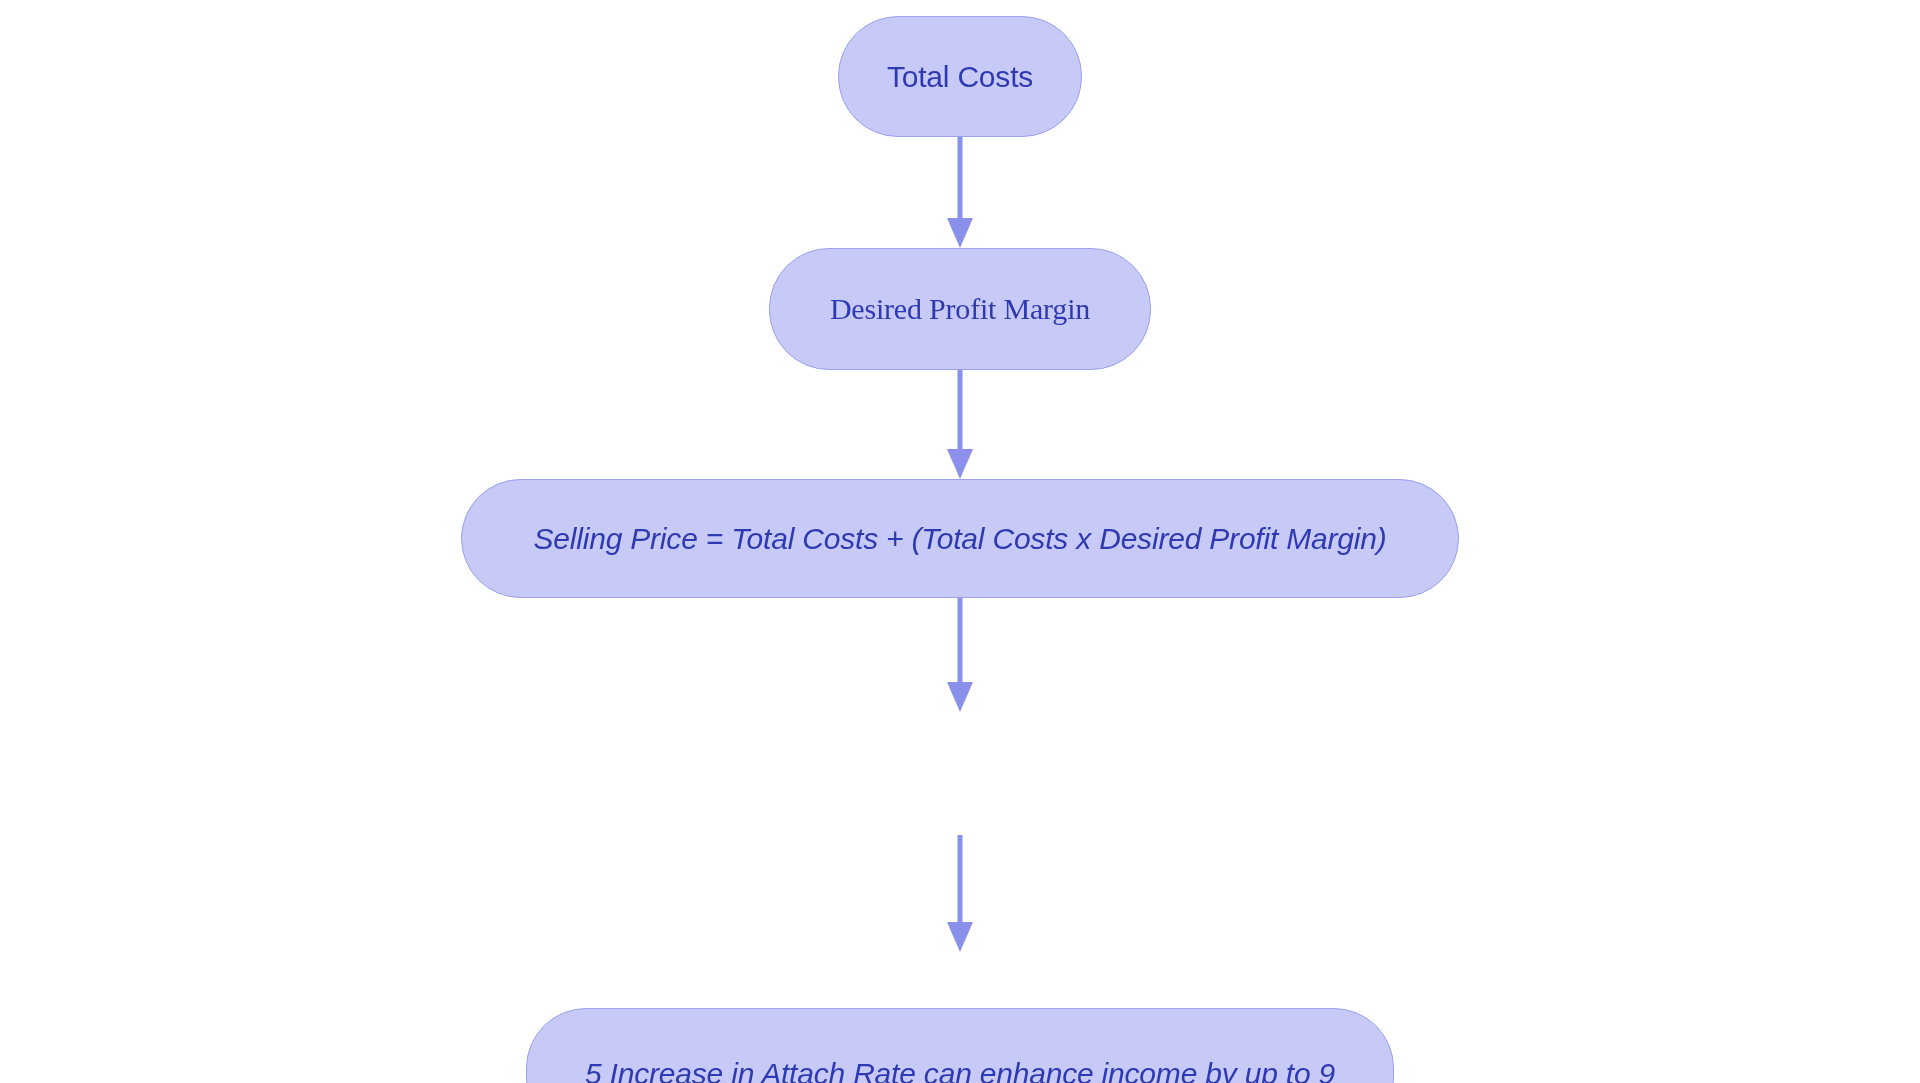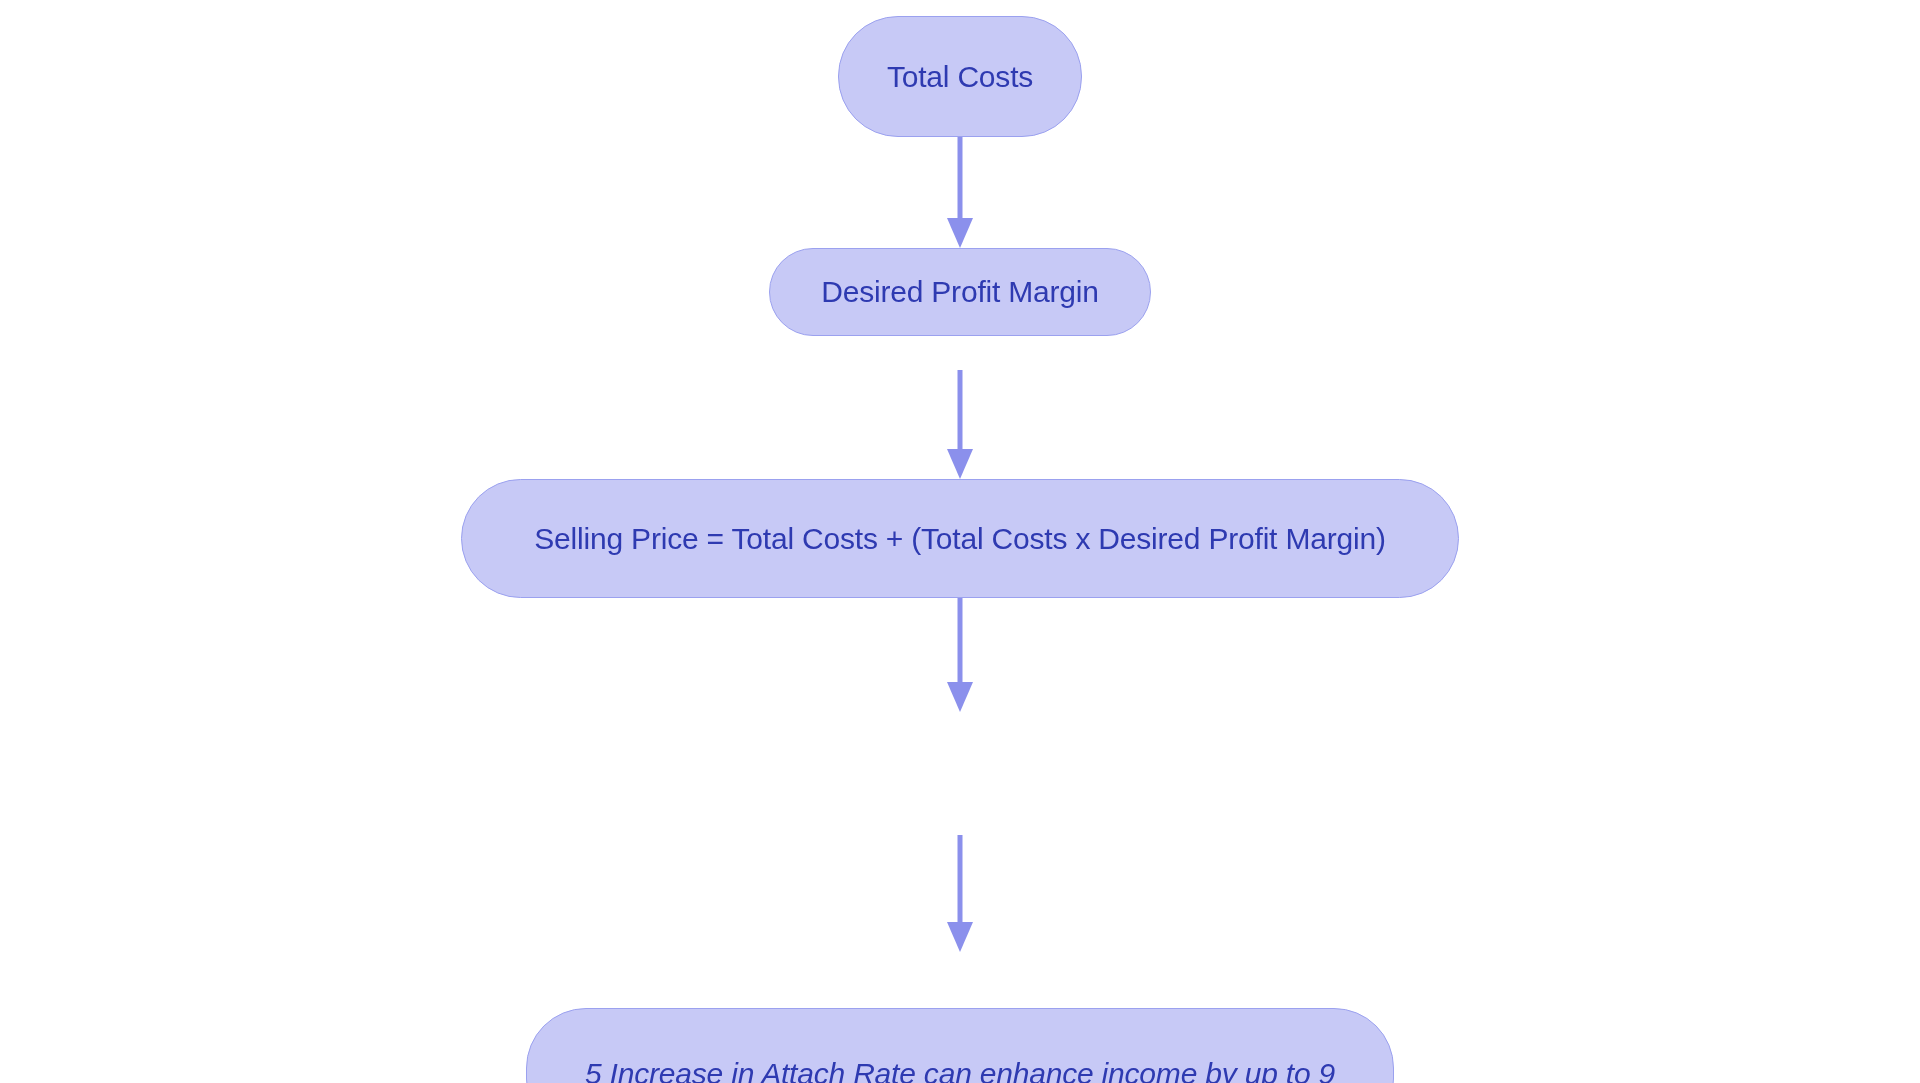--- a/index.html
+++ b/index.html
@@ -33,22 +33,22 @@
     display: flex;
     align-items: center;
     justify-content: center;
     text-align: center;
     color: var(--node-text);
     font-size: 30px;
     letter-spacing: -0.2px;
     white-space: nowrap;
   }
   .node-1 { top: 16px;  width: 244px; height: 121px; }
-  .node-2 { top: 248px; width: 382px; height: 88px; }
-  .node-3 { top: 479px; width: 998px; height: 119px; }
+  .node-2 { top: 248px; width: 382px; height: 122px; font-family: Liberation Serif, serif; }
+  .node-3 { top: 479px; width: 998px; height: 119px; font-style: italic; }
   .node-4 { top: 712px; width: 423px; height: 123px; }
   .node-5 { top: 1008px; width: 868px; height: 131px; font-style: italic; }
 
   .arrow {
     position: absolute;
     left: 50%;
     transform: translateX(-50%);
     width: 28px;
   }
   .arrow-1 { top: 137px; height: 111px; }

